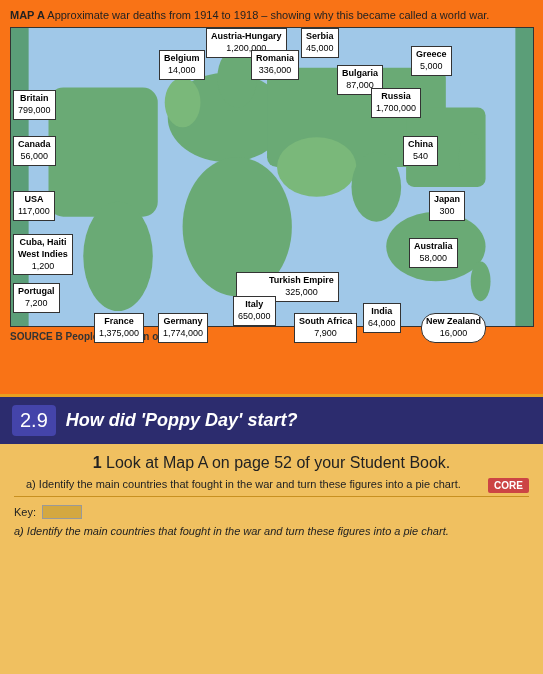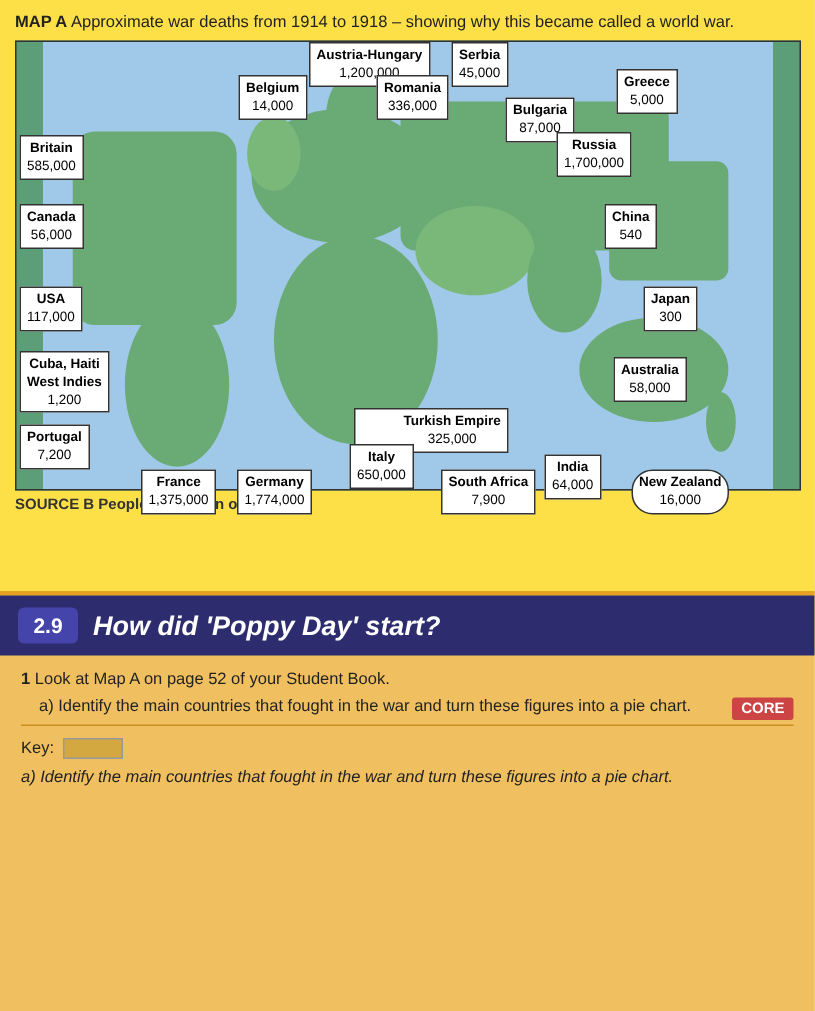--- a/index.html
+++ b/index.html
@@ -12,21 +12,21 @@
       position: relative;
     }
 
     
     .textbook-page {
       position: absolute;
       top: 0;
       left: 0;
       width: 100%;
       height: 420px;
-      background: #fde047;
+      background: #f97316;
       overflow: hidden;
     }
 
     .map-section {
       position: absolute;
       top: 8px;
       left: 10px;
       width: 520px;
     }
 
@@ -94,43 +94,44 @@
       color: white;
       padding: 8px 12px;
       display: flex;
       align-items: center;
       gap: 10px;
     }
 
     .section-number {
       background: #4444aa;
       color: white;
-      font-size: 14px;
-      font-weight: bold;
+      font-size: 20px;
+      font-weight: normal;
       padding: 4px 8px;
       border-radius: 4px;
       min-width: 40px;
       text-align: center;
     }
 
     .worksheet-title {
       font-size: 18px;
       font-weight: bold;
       font-style: italic;
       color: white;
     }
 
     .worksheet-body {
       padding: 10px 14px;
     }
 
     .question-line {
-      font-size: 11px;
+      font-size: 16px;
       color: #222;
       margin-bottom: 6px;
+      text-align: center;
     }
 
     .question-number {
       font-weight: bold;
     }
 
     .sub-question {
       font-size: 11px;
       color: #222;
       margin-left: 12px;
@@ -254,21 +255,21 @@
         <span class="death-count">336,000</span>
       </div>
 
       <div class="callout" style="left:326px; top:37px;">
         <span class="country-name">Bulgaria</span>
         <span class="death-count">87,000</span>
       </div>
 
       <div class="callout" style="left:2px; top:62px;">
         <span class="country-name">Britain</span>
-        <span class="death-count">585,000</span>
+        <span class="death-count">799,000</span>
       </div>
 
       <div class="callout" style="left:360px; top:60px;">
         <span class="country-name">Russia</span>
         <span class="death-count">1,700,000</span>
       </div>
 
       <div class="callout" style="left:2px; top:108px;">
         <span class="country-name">Canada</span>
         <span class="death-count">56,000</span>

